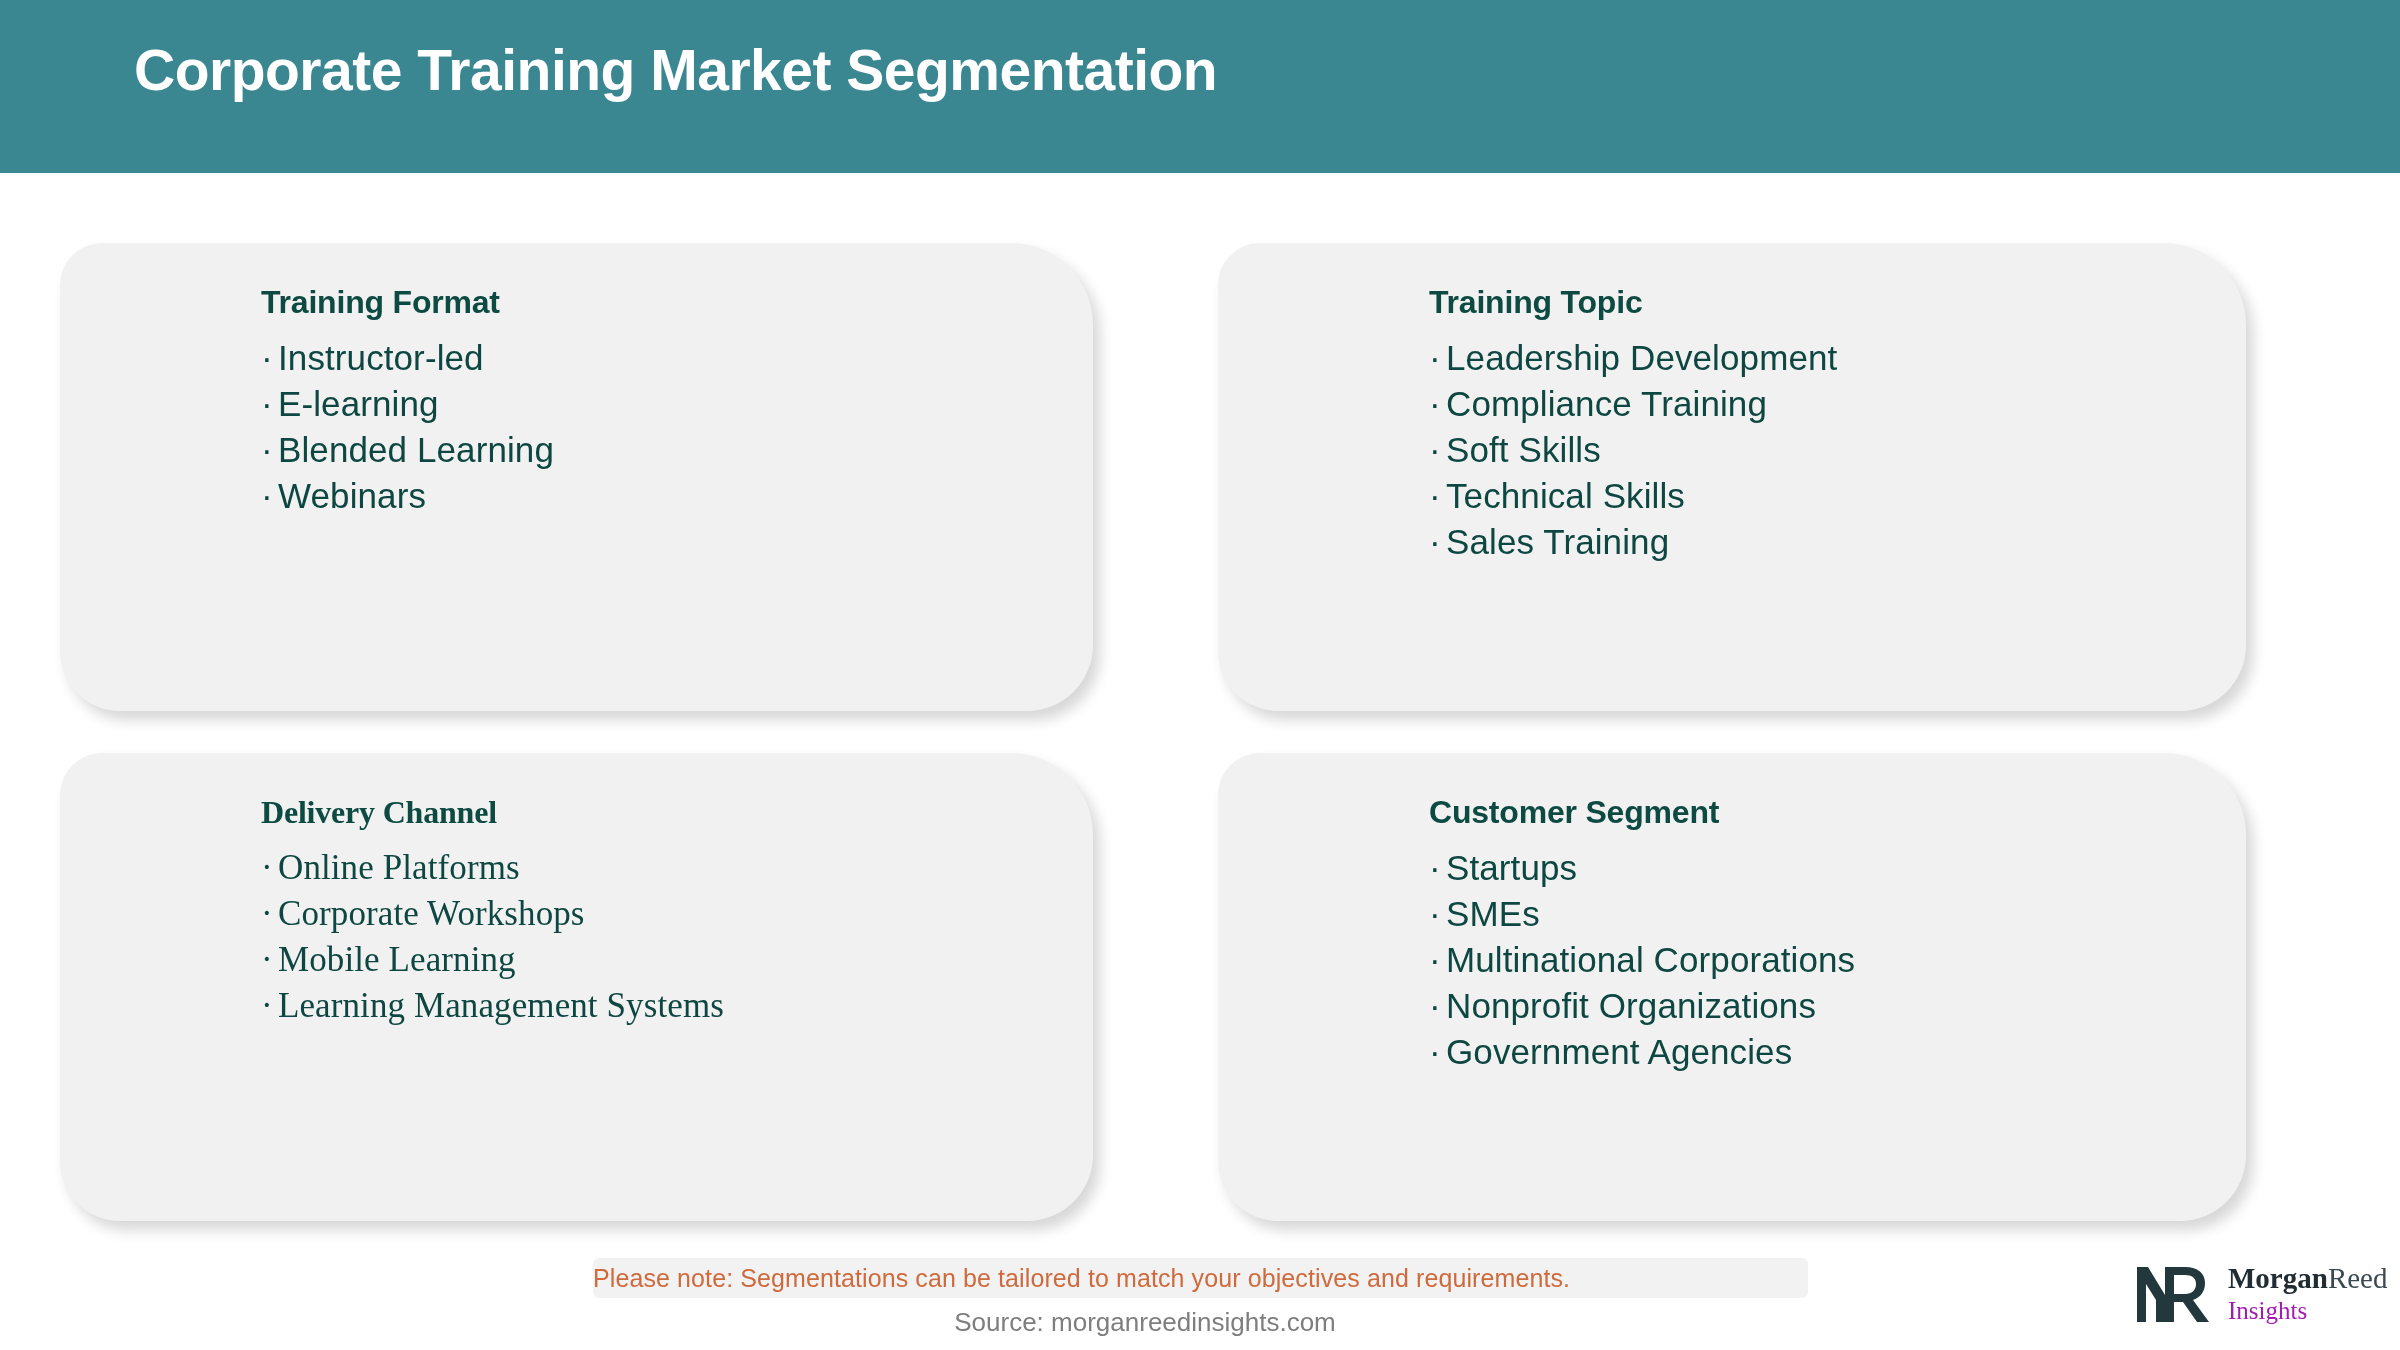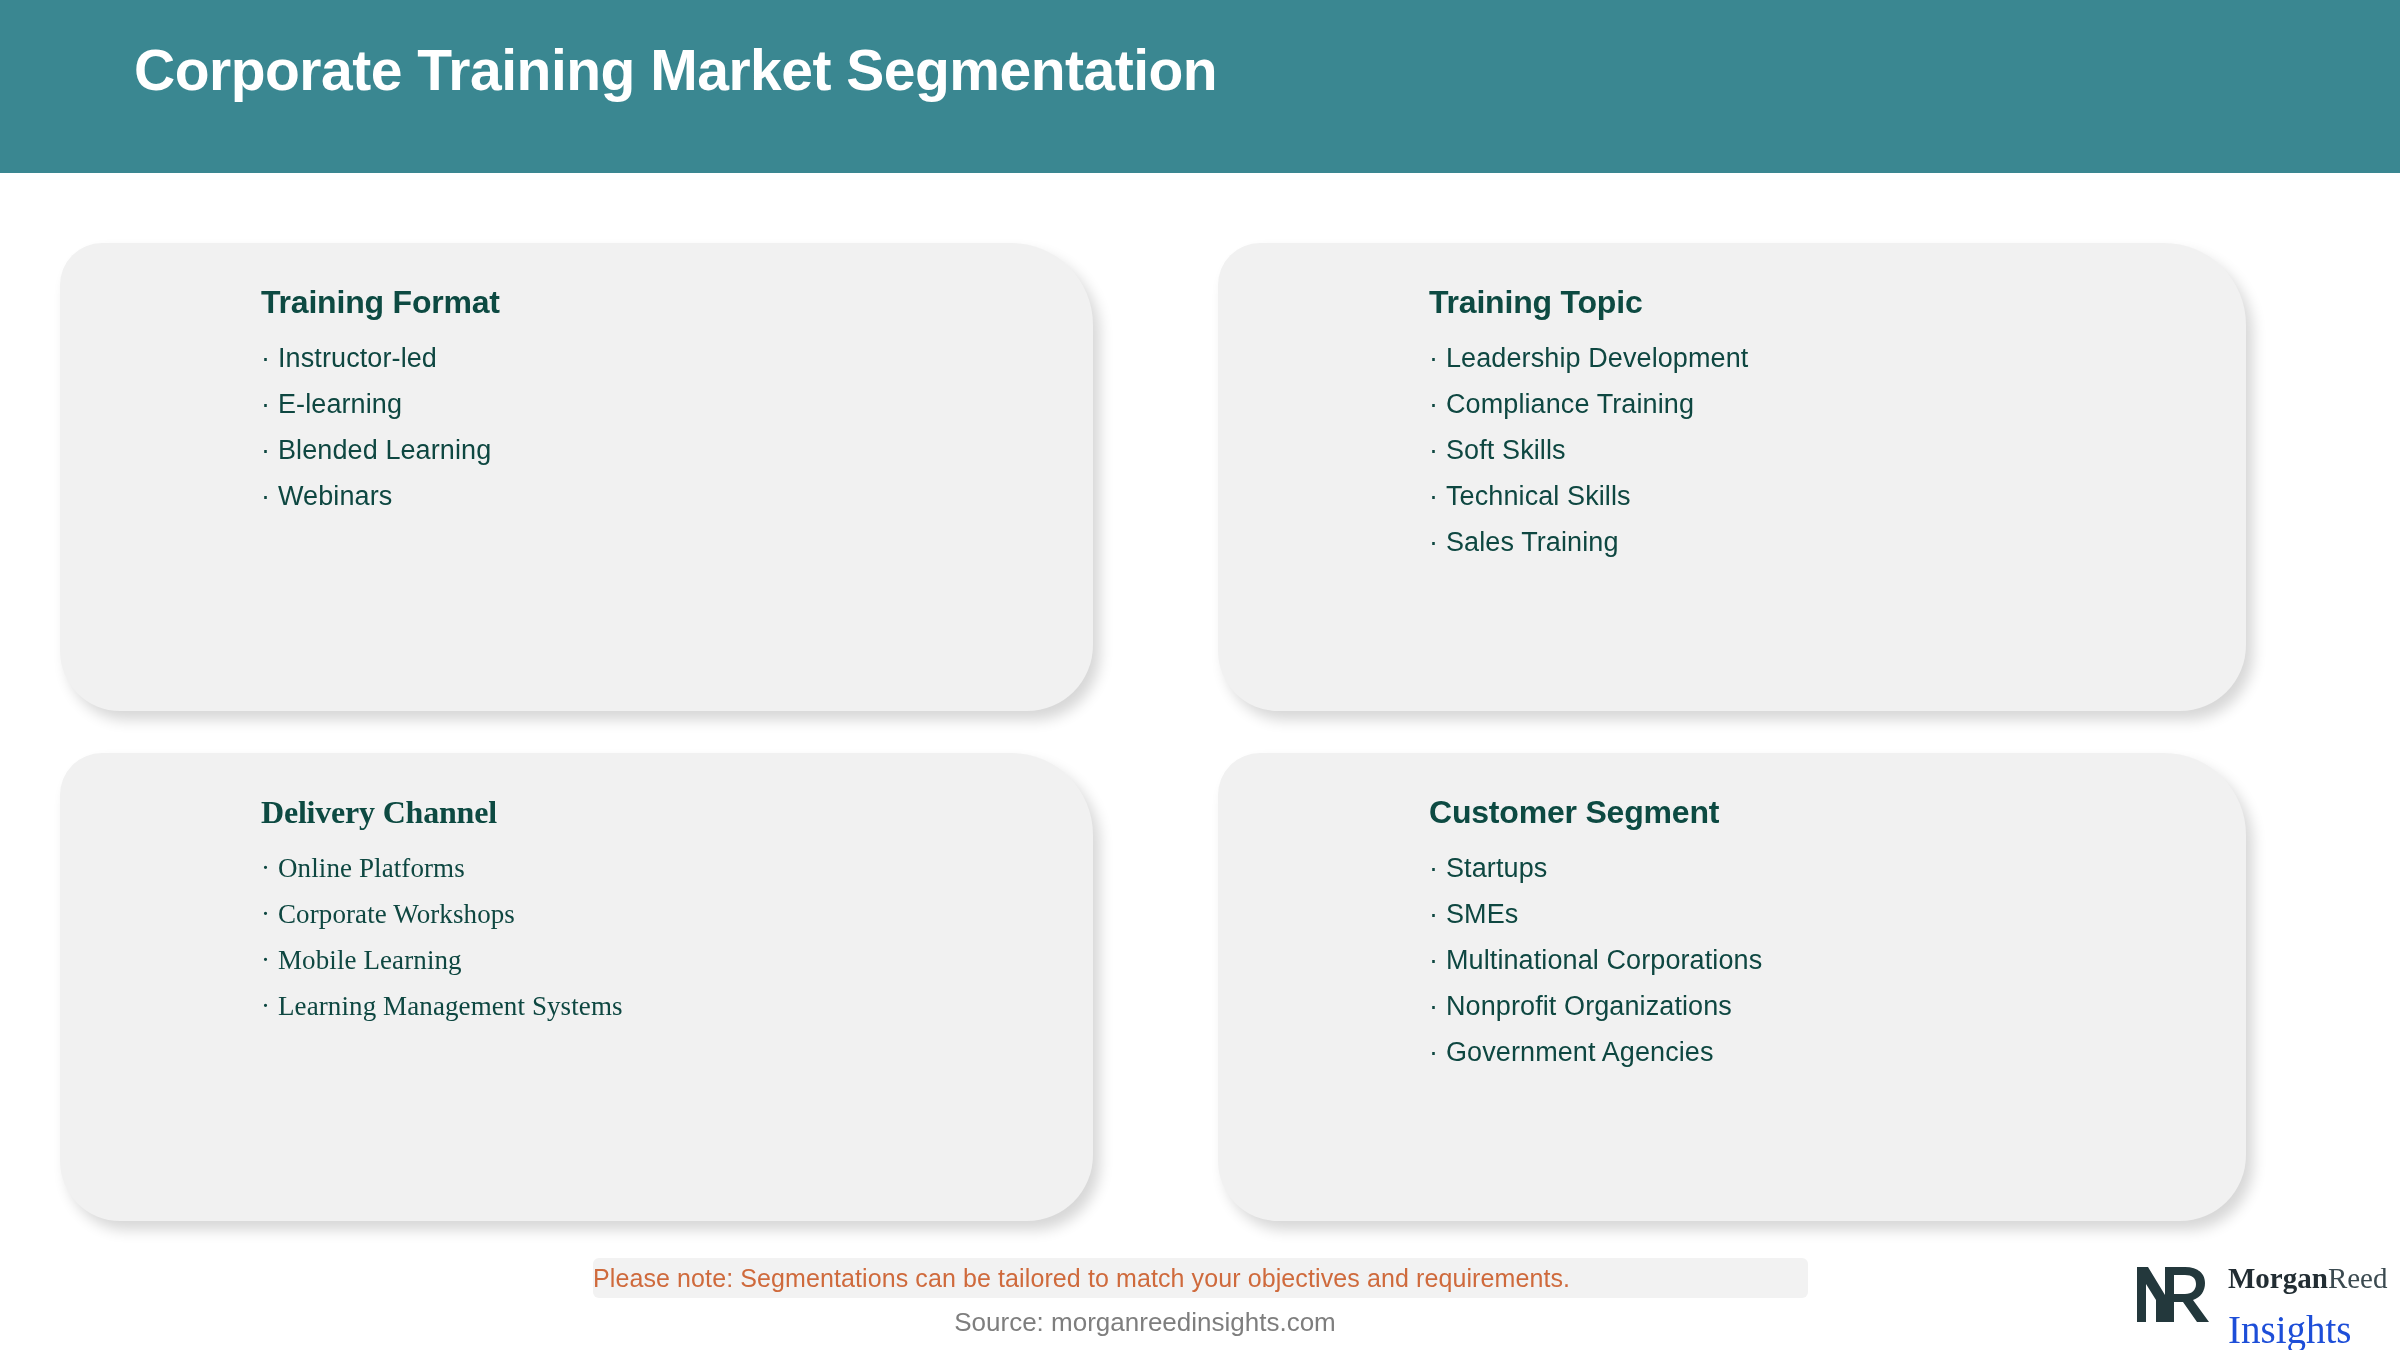--- a/index.html
+++ b/index.html
@@ -94,21 +94,21 @@
     white-space: nowrap;
     margin: 0 0 14px 0;
     line-height: 1.12;
   }
   .card-list {
     list-style: none;
     margin: 0;
     padding: 0;
   }
   .card-list li {
-    font-size: 27px;
+    font-size: 35px;
     font-weight: normal;
     color: #0e4741;
     line-height: 46px;
     white-space: nowrap;
     letter-spacing: 0.1px;
   }
   .card-list li .bullet {
     display: inline-block;
     width: 17px;
     color: #0e4741;
@@ -164,23 +164,23 @@
     position: absolute;
     left: 93px;
     top: 2px;
     font-family: "Liberation Serif", "DejaVu Serif", serif;
     line-height: 1.0;
   }
   .logo-line1 { font-size: 29px; white-space: nowrap; }
   .logo-line1 .bold-part { font-weight: bold; color: #222d33; }
   .logo-line1 .light-part { font-weight: normal; color: #3b4a50; }
   .logo-line2 {
-    font-size: 39px;
-    color: #1d4ed8;
-    margin-top: 17px;
+    font-size: 25px;
+    color: #a21caf;
+    margin-top: 5px;
     white-space: nowrap;
   }
 </style>
 </head>
 <body>
 
 <div class="header-band">
   <div class="header-title">Corporate Training Market Segmentation</div>
 </div>
 

